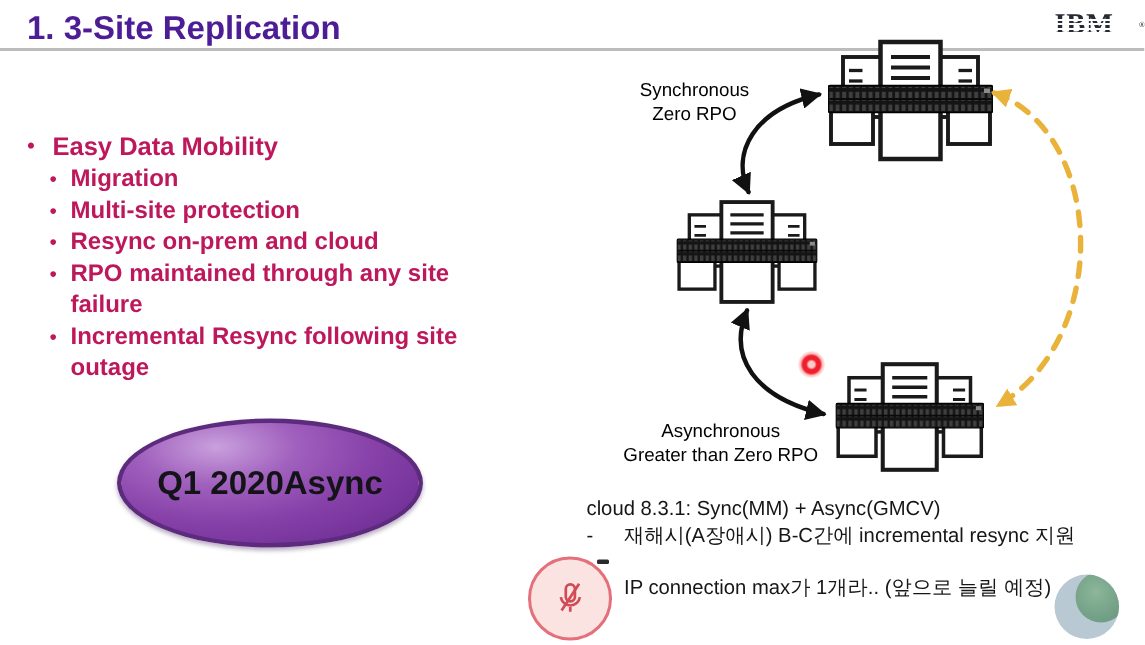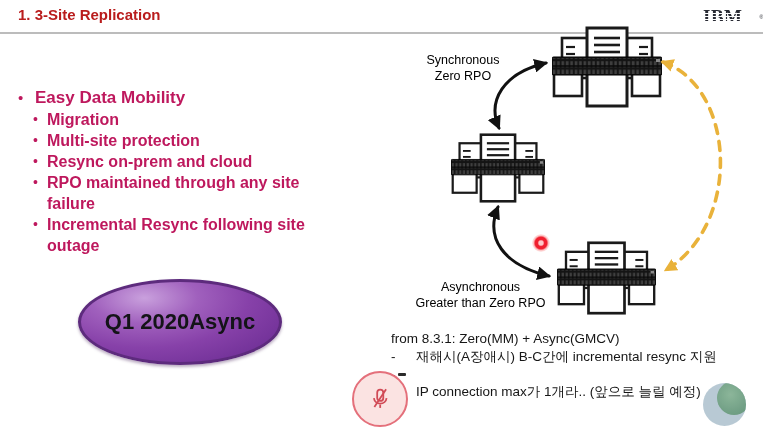--- a/index.html
+++ b/index.html
@@ -5,21 +5,21 @@
   html,body{margin:0;padding:0;}
   body{
     width:763px;height:430px;overflow:hidden;background:#ffffff;
     font-family:"Liberation Sans",sans-serif;position:relative;
     -webkit-font-smoothing:antialiased;
   }
   .abs{position:absolute;}
   .pre{white-space:pre-line;}
 
   
-  .title{left:18px;top:6px;font-size:15px;font-weight:bold;color:#b91c1c;letter-spacing:0;}
+  .title{left:18px;top:6px;font-size:22px;font-weight:bold;color:#4c1d95;letter-spacing:0;}
   .rule{left:0;top:32px;width:763px;height:2px;background:#bcbcbc;}
   .ibm-logo{left:703px;top:8px;display:flex;align-items:center;gap:16px;}
   .ibm-text{
     position:relative;font-family:"Liberation Serif",serif;font-weight:bold;
     font-size:19px;line-height:18px;color:#282a33;letter-spacing:0.5px;
   }
   .ibm-text::after{
     content:"";position:absolute;left:-1px;right:-1px;top:3px;bottom:1px;
     background:repeating-linear-gradient(to bottom,rgba(255,255,255,0) 0 1.7px,#ffffff 1.7px 2.9px);
   }
@@ -164,21 +164,21 @@
     <marker id="ah-gold" viewBox="0 0 10 10" refX="8" refY="5" markerWidth="3.6" markerHeight="3.6" orient="auto-start-reverse">
       <path d="M0,0 L10,5 L0,10 z" fill="#e9b23a"></path>
     </marker>
   </defs>
   <path d="M 499,128 C 487,101 503,73 546,63" fill="none" stroke="#111" stroke-width="3" stroke-linecap="round" marker-start="url(#ah-black)" marker-end="url(#ah-black)"></path>
   <path d="M 498,207 C 485,238 503,265 549,276" fill="none" stroke="#111" stroke-width="3" stroke-linecap="round" marker-start="url(#ah-black)" marker-end="url(#ah-black)"></path>
   <path d="M 663,62 C 736,88 742,224 666,270" fill="none" stroke="#e9b23a" stroke-width="3.6" stroke-linecap="round" stroke-dasharray="9 8" marker-start="url(#ah-gold)" marker-end="url(#ah-gold)"></path>
 </svg>
 
 <div class="abs notes">
-  <div class="heading">from 8.3.1: Zero(MM) + Async(GMCV)</div>
+  <div class="heading">cloud 8.3.1: Sync(MM) + Async(GMCV)</div>
   <div class="note-row">
     <span class="dash">-</span>
     <span>재해시(A장애시) B-C간에 incremental resync 지원</span>
   </div>
   <div class="note-row">
     <span class="dash">-</span>
   </div>
   <div class="note-row">
     <span class="dash hide"></span>
     <span>IP connection max가 1개라.. (앞으로 늘릴 예정)</span>

